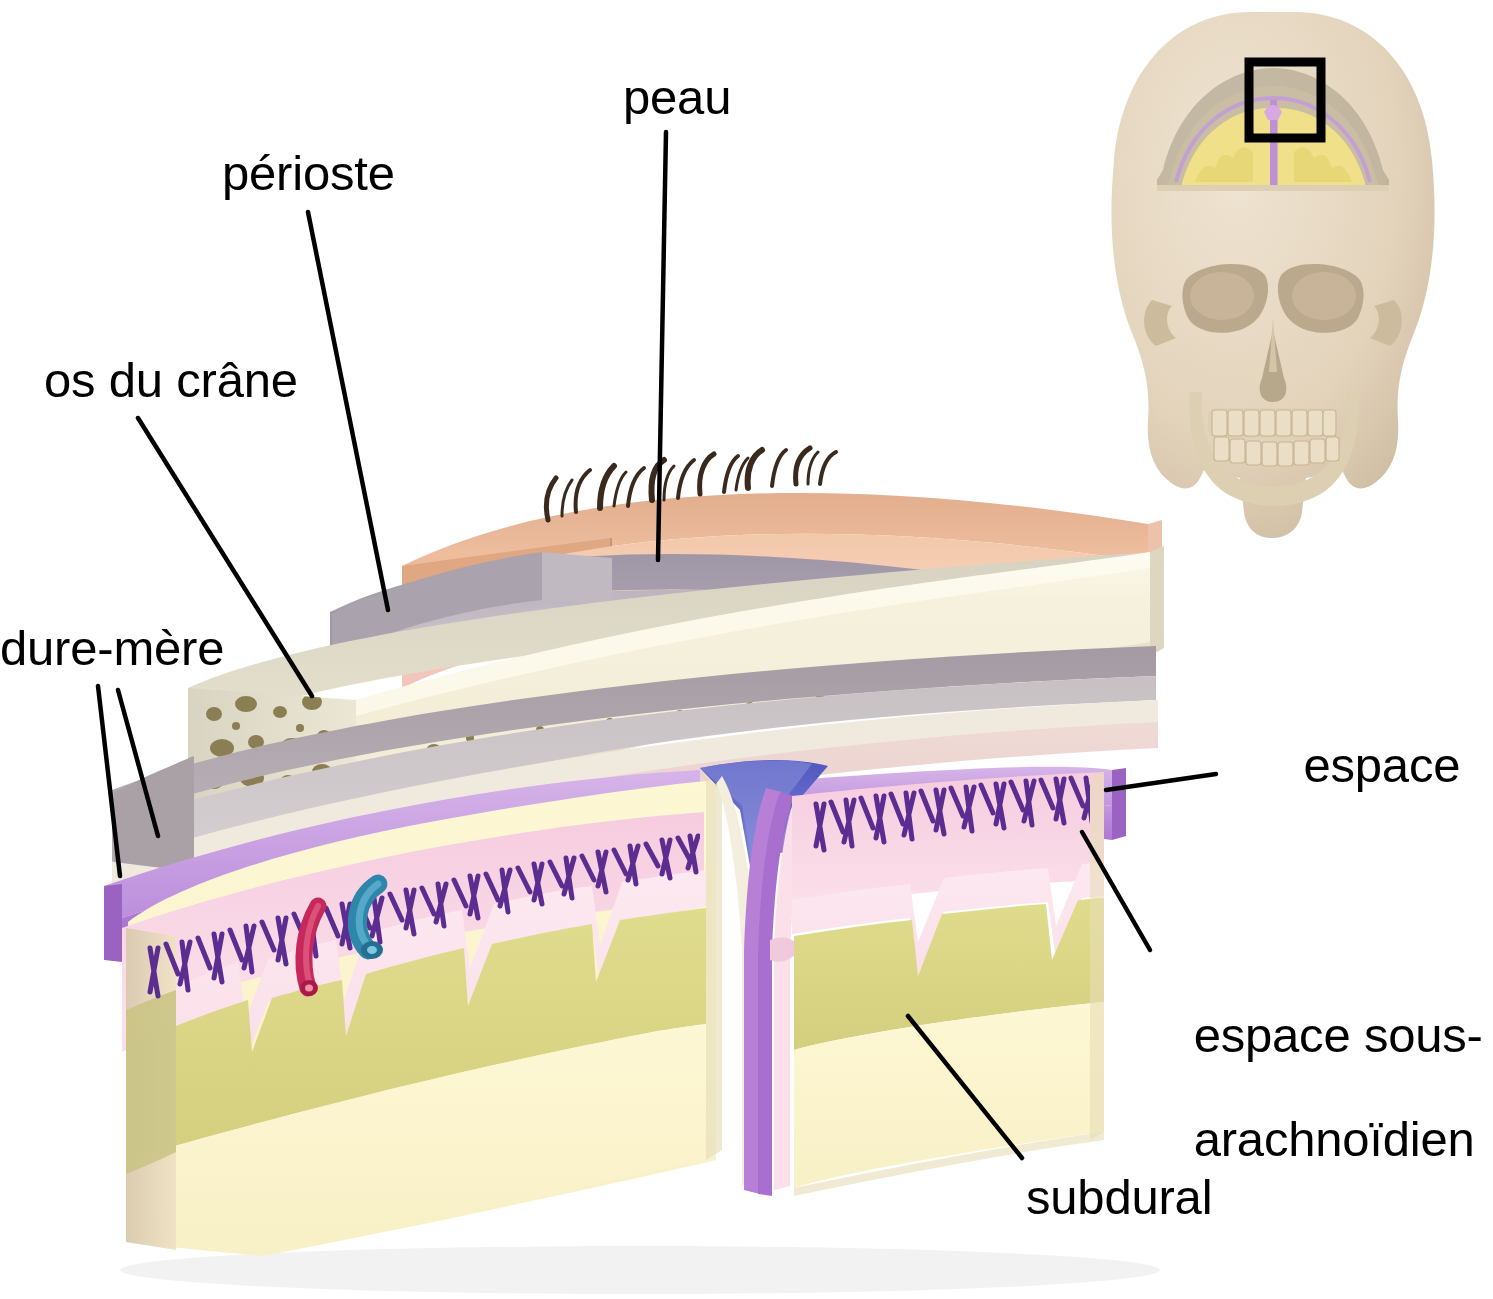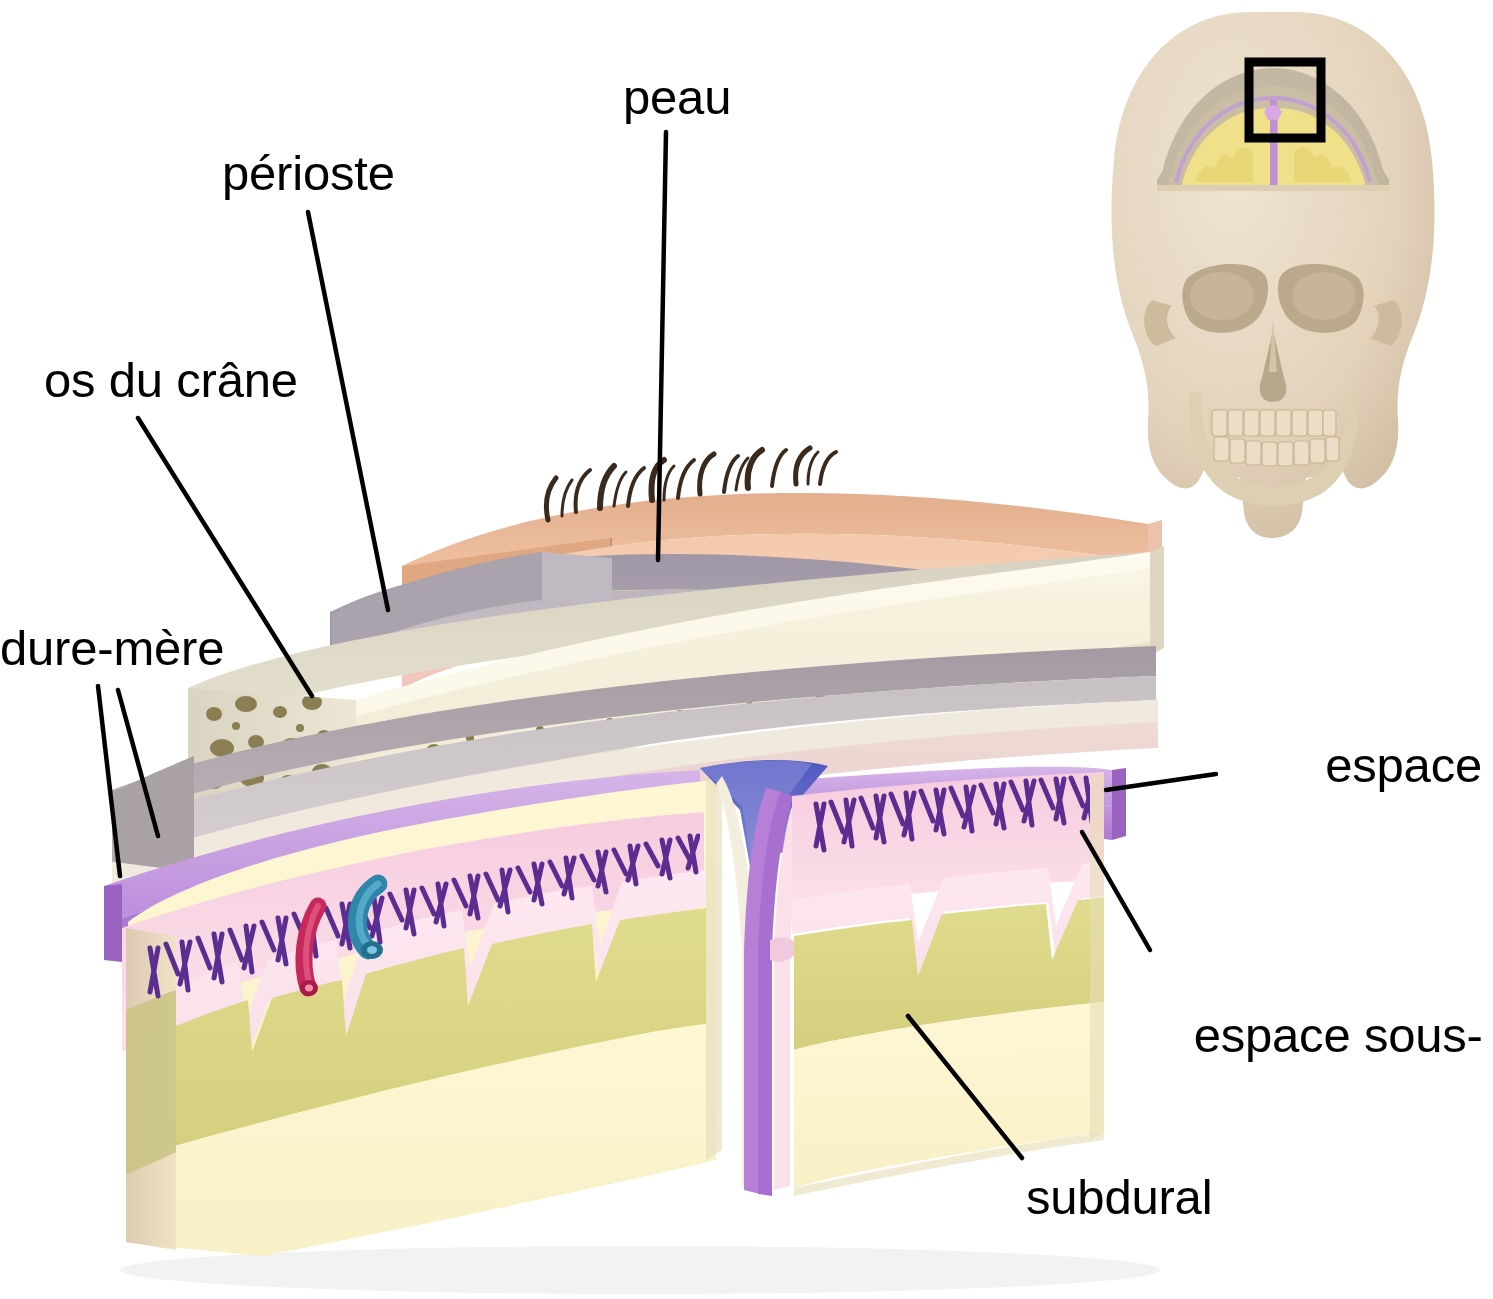--- a/index.html
+++ b/index.html
@@ -26,21 +26,21 @@
     line-height:1.06;
     letter-spacing:-0.2px;
     white-space:pre;
     user-select:none;
   }
 
   #lbl-peau      { left:623px;  top:72px;  }
   #lbl-perioste  { left:222px;  top:148px; }
   #lbl-os        { left:8px;    top:355px;margin-left:36px; }
   #lbl-dure      { left:0px;    top:623px; }
-  #lbl-subdural  { left:1228px; top:688px; text-align:right; width:254px;}
+  #lbl-subdural  { left:1228px; top:688px; text-align:center; width:254px;}
   #lbl-sousarach { left:1140px; top:958px; }
   #lbl-cerveau   { left:1026px; top:1172px;}
 </style>
 </head>
 <body>
 
 <div id="stage">
 
   <svg id="art" viewBox="0 0 1493 1299" xmlns="http://www.w3.org/2000/svg">
     <defs>
@@ -702,17 +702,18 @@
   <div class="label" id="lbl-os">os du crâne</div>
 
   <div class="label" id="lbl-dure">dure-mère</div>
 
   <div class="label" id="lbl-subdural">
     <span>espace</span><br>
   </div>
 
   <div class="label" id="lbl-sousarach">
     <span>espace sous-</span><br>
+    <span>arachnoïdien</span>
   </div>
 
   <div class="label" id="lbl-cerveau">subdural</div>
 
 </div>
 
 </body></html>

